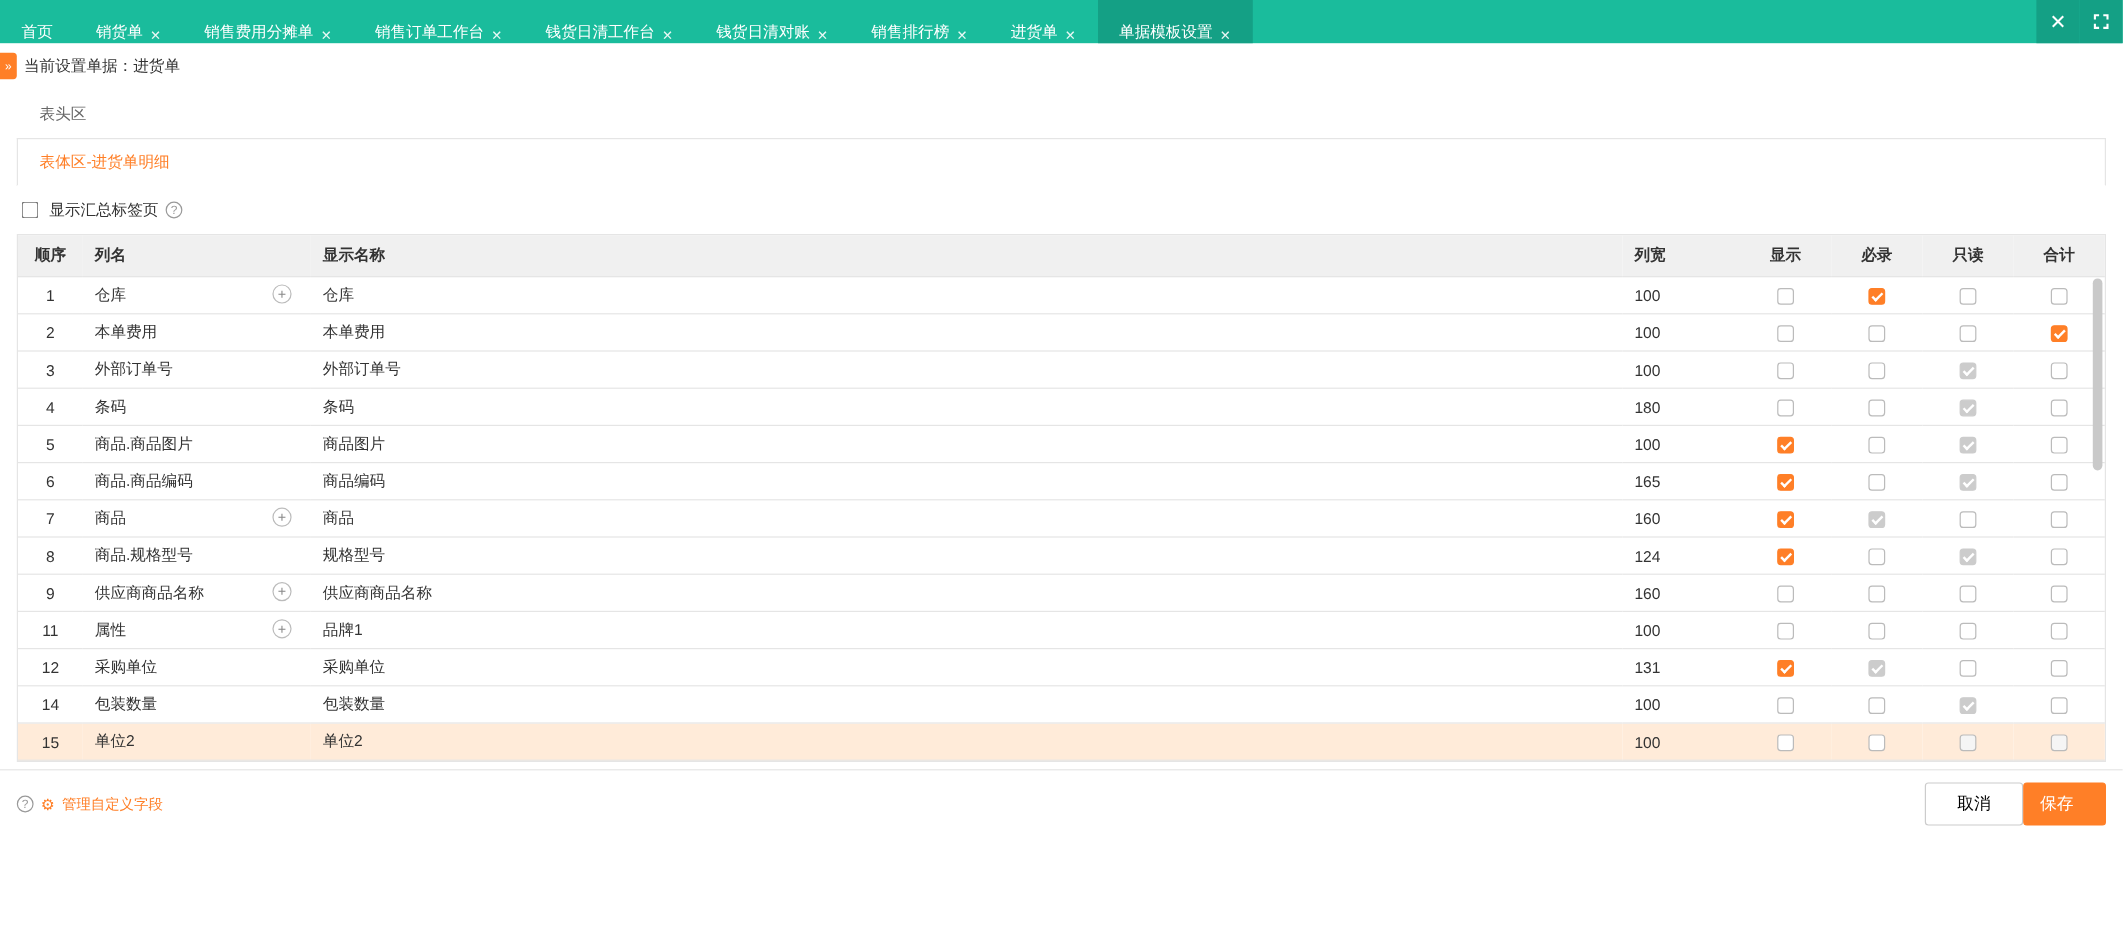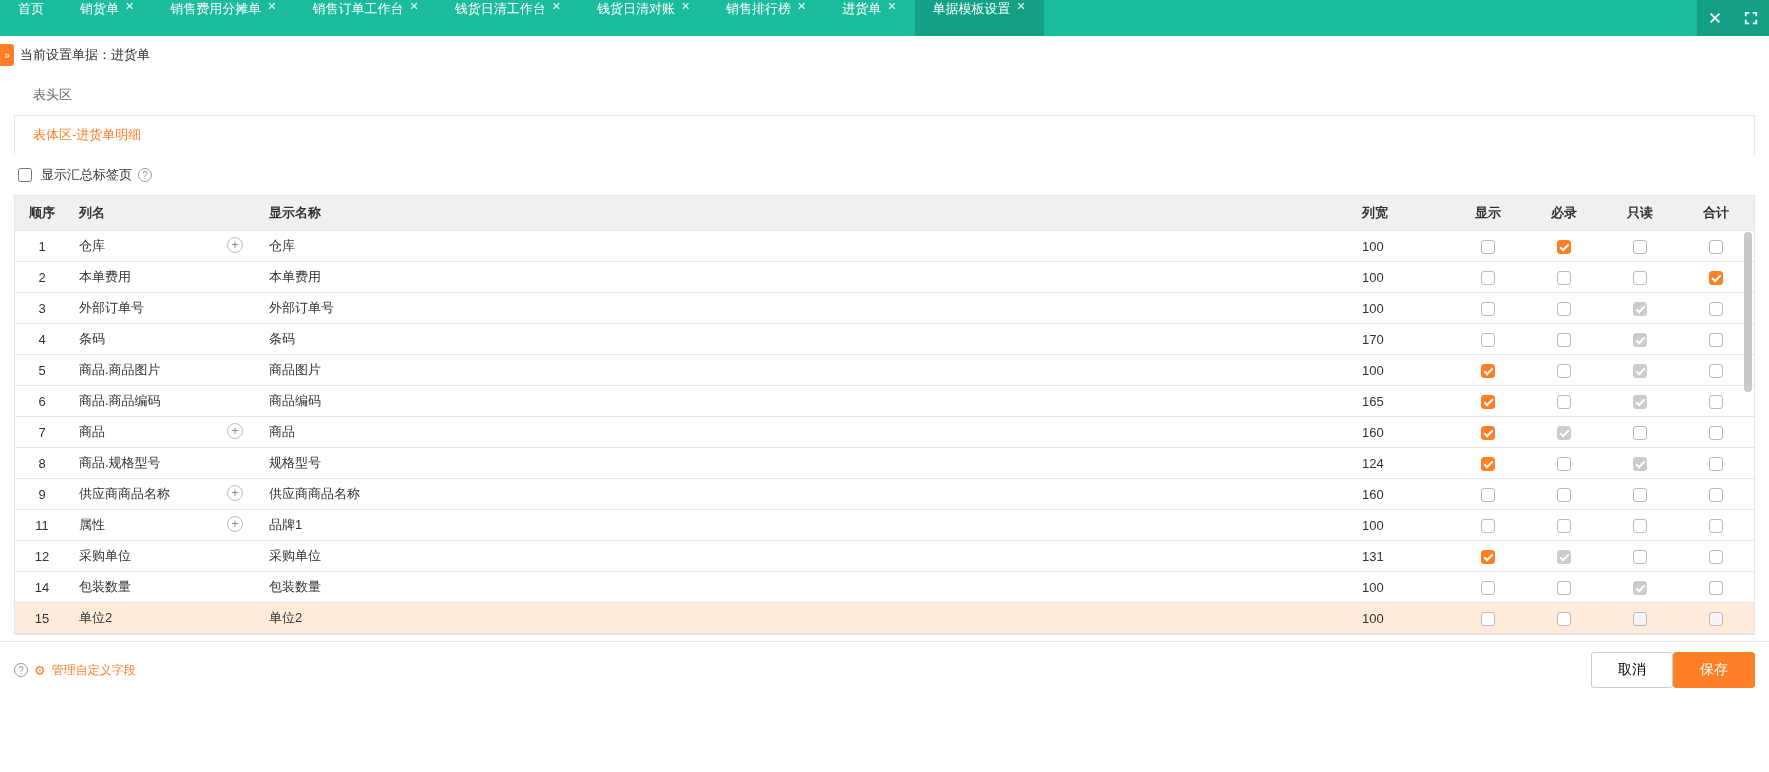--- a/index.html
+++ b/index.html
@@ -10,21 +10,21 @@
     --gray-bg: #f0f0f0;
     --border: #e5e5e5;
     --text: #333;
     --text-muted: #666;
   }
   * { box-sizing: border-box; font-family: "Microsoft YaHei", Arial, sans-serif; }
   body { margin:0; padding:0; font-size:12px; color:var(--text); background:#fff; width:1769px; }
 
   
   .topbar { background:var(--teal); height:36px; display:flex; align-items:stretch; color:#fff; position:relative; }
-  .topbar .tab { display:flex; align-items:flex-start; padding:0 18px; gap:6px; cursor:pointer; font-size:13px; }
+  .topbar .tab { display:flex; align-items:flex-end; padding:0 18px; gap:6px; cursor:pointer; font-size:13px; }
   .topbar .tab.active { background:var(--teal-dark); }
   .topbar .tab .close { font-size:11px; opacity:.9; }
   .topbar .right-icons { position:absolute; right:0; top:0; height:100%; display:flex; }
   .topbar .ri { width:36px; display:flex; align-items:center; justify-content:center; background:var(--teal-dark); cursor:pointer; }
   .topbar .ri svg { width:14px; height:14px; stroke:#fff; fill:none; stroke-width:2; }
 
   .handle { background:var(--orange); color:#fff; width:14px; height:22px; display:inline-flex; align-items:center; justify-content:center; font-size:10px; border-radius:0 3px 3px 0; margin-right:6px; cursor:pointer; }
 
   
   .content { position:relative; padding:0 14px; }
@@ -63,21 +63,21 @@
   .scroll-track { position:absolute; right:2px; top:36px; bottom:2px; width:8px; background:transparent; }
   .scroll-thumb { position:absolute; top:0; width:8px; height:160px; background:#c9c9c9; border-radius:4px; }
 
   
   .footer { border-top:1px solid var(--border); margin-top:6px; padding:10px 14px; display:flex; align-items:center; justify-content:space-between; }
   .footer-left { display:flex; align-items:center; gap:6px; color:var(--orange); cursor:pointer; }
   .footer-left .q2 { width:14px; height:14px; border:1px solid #999; border-radius:50%; display:inline-flex; align-items:center; justify-content:center; font-size:10px; color:#999; }
   .footer-left .gear { color:var(--orange); font-size:13px; }
   .footer-right { display:flex; }
   .btn { padding:8px 26px; border:1px solid #ccc; background:#fff; border-radius:3px; font-size:14px; cursor:pointer; }
-  .btn.primary { background:var(--orange); border-color:var(--orange); color:#fff; }
+  .btn.primary { background:var(--orange); border-color:var(--orange); color:#fff;padding-left:13px; }
 
   input[type=checkbox] { accent-color:var(--orange); width:14px; height:14px; }
 </style>
 </head>
 <body>
 
 <div class="topbar">
   <div id="top-tabs-container" style="display:flex;">
       <div class="tab">
         <span>首页</span>
@@ -200,21 +200,21 @@
             <td>100</td>
             <td class="cen"><span class="chk"></span></td>
             <td class="cen"><span class="chk"></span></td>
             <td class="cen"><span class="chk dis on"></span></td>
             <td class="cen"><span class="chk"></span></td>
           </tr>
           <tr>
             <td class="cen">4</td>
             <td><span>条码</span></td>
             <td>条码</td>
-            <td>170</td>
+            <td>180</td>
             <td class="cen"><span class="chk"></span></td>
             <td class="cen"><span class="chk"></span></td>
             <td class="cen"><span class="chk dis on"></span></td>
             <td class="cen"><span class="chk"></span></td>
           </tr>
           <tr>
             <td class="cen">5</td>
             <td><span>商品.商品图片</span></td>
             <td>商品图片</td>
             <td>100</td>

